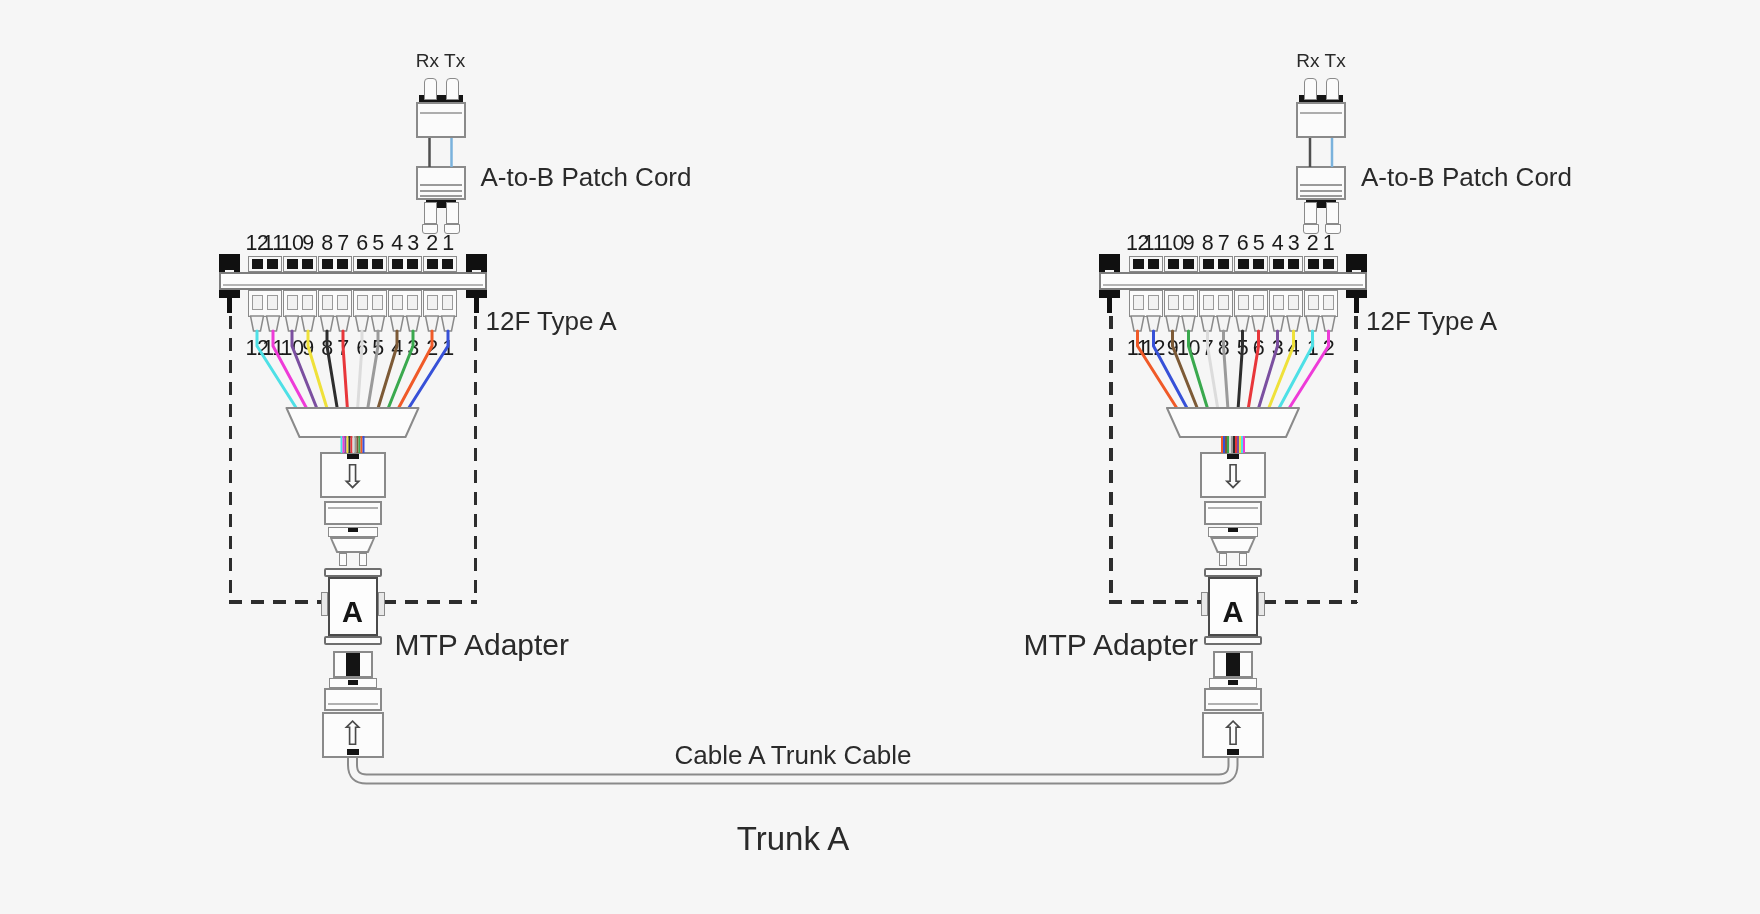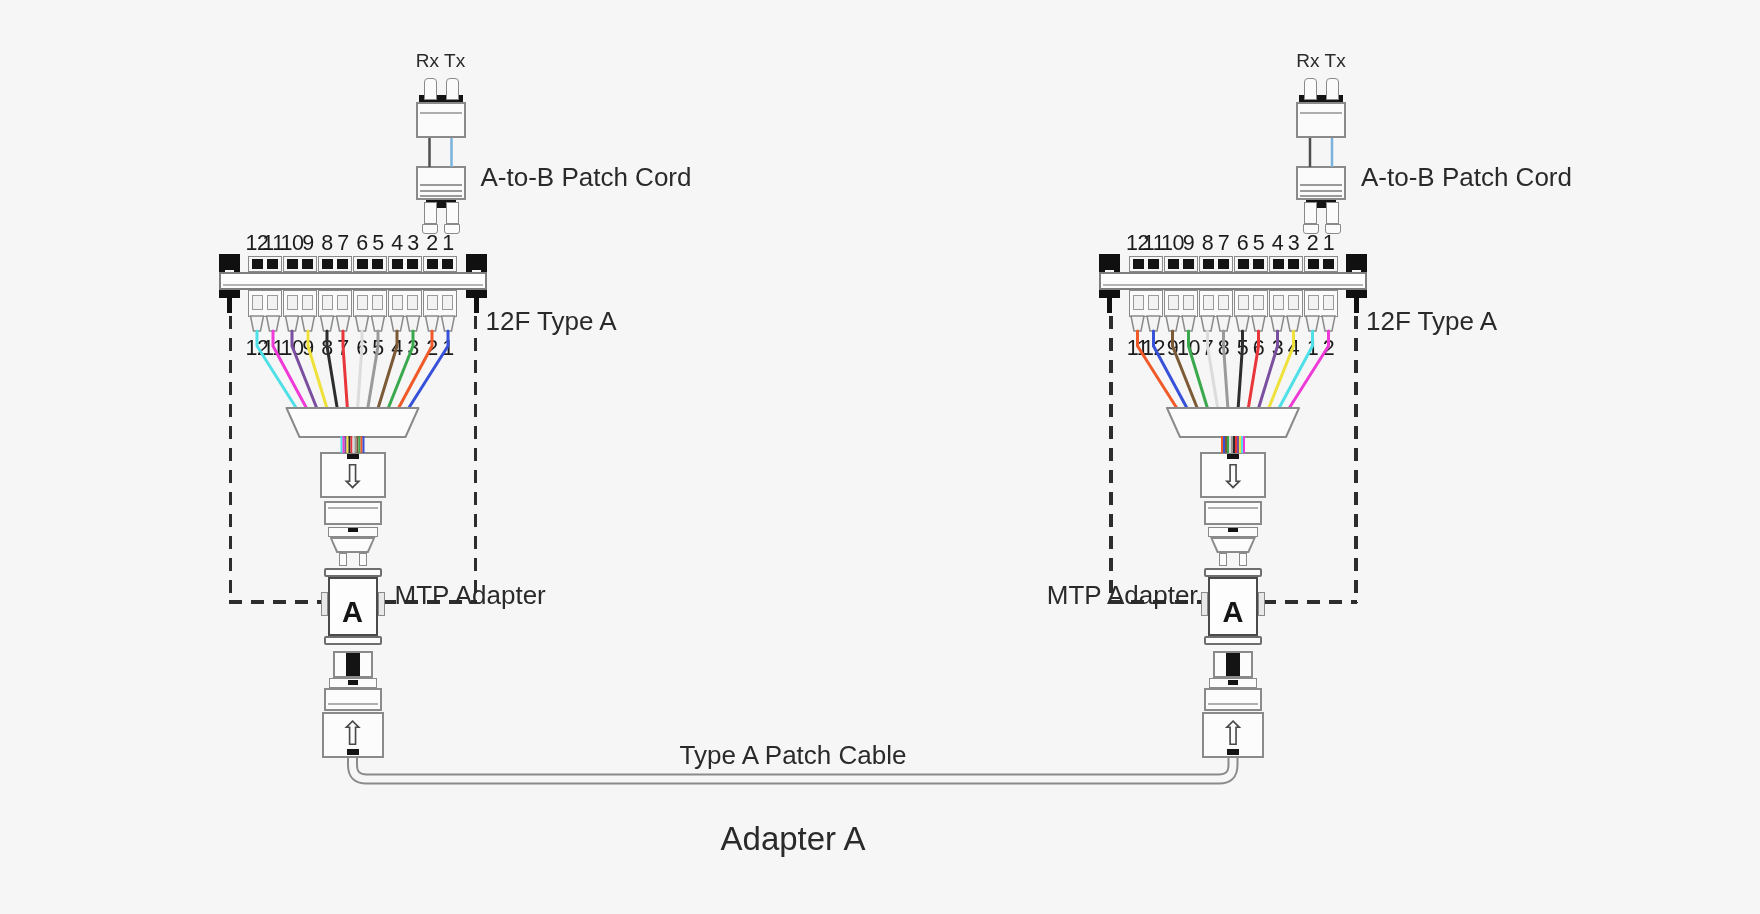--- a/index.html
+++ b/index.html
@@ -10,21 +10,21 @@
   }
   .canvas *{box-sizing:border-box;}
   .assembly{position:absolute;left:0;top:0;width:100%;height:100%;border-radius:28px;}
   #wires{position:absolute;left:0;top:0;z-index:5;pointer-events:none;}
 
   
   .lbl{position:absolute;white-space:nowrap;color:#2a2a2a;}
   .rxtx-label{left:calc(var(--cx) + 88px);top:50px;transform:translateX(-50%);font-size:19px;}
   .patch-label{left:calc(var(--cx) + 128px);top:162px;font-size:26px;}
   .fanout-label{left:calc(var(--cx) + 133px);top:306px;font-size:26px;}
-  .adapter-label{top:580px;font-size:26px;}
+  .adapter-label{top:628px;font-size:30px;}
   .adapter-label.pos-right{left:calc(var(--cx) + 42px);}
   .adapter-label.pos-left{left:calc(var(--cx) - 35px);transform:translateX(-100%);}
   .trunk-label{left:793px;top:740px;transform:translateX(-50%);font-size:26px;}
   .method-title{left:793px;top:820px;transform:translateX(-50%);font-size:33px;}
 
   .pnum,.fnum{position:absolute;transform:translateX(-50%);font-size:21.5px;color:#1b1b1b;letter-spacing:-0.5px;}
   .pnum{top:231px;}
   .fnum{top:336px;}
 
   
@@ -444,15 +444,15 @@
       <div class="ptab" style="left: 1303.5px;">
         <div class="t l"></div>
         <div class="t r"></div>
       </div>
       <div class="pbody" style="left: 1303.5px;">
         <div class="s l"></div>
         <div class="s r"></div>
       </div>
     </div>
 
-  <div class="lbl trunk-label">Type A Patch Cable</div>
-  <div class="lbl method-title">Adapter A</div>
+  <div class="lbl trunk-label">Cable A Trunk Cable</div>
+  <div class="lbl method-title">Trunk A</div>
 </div>
 
 </body></html>

